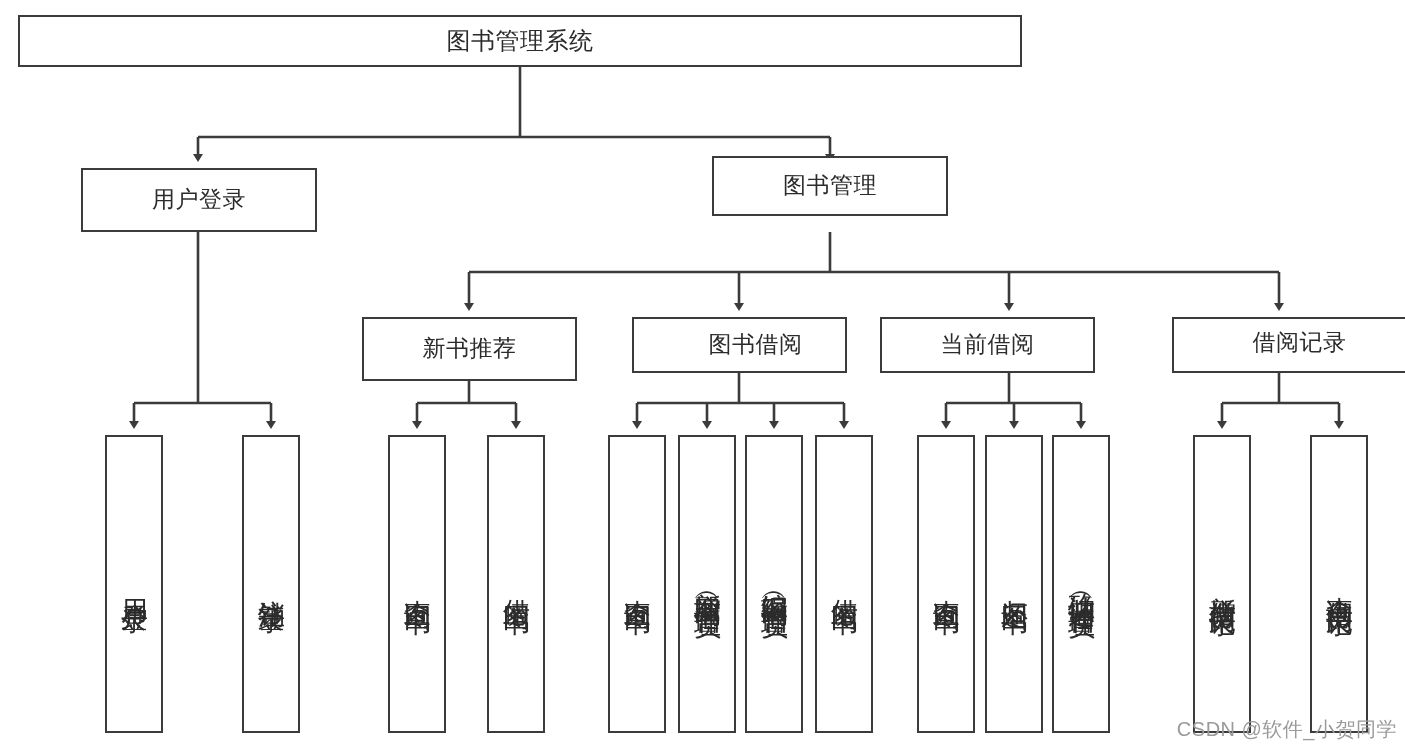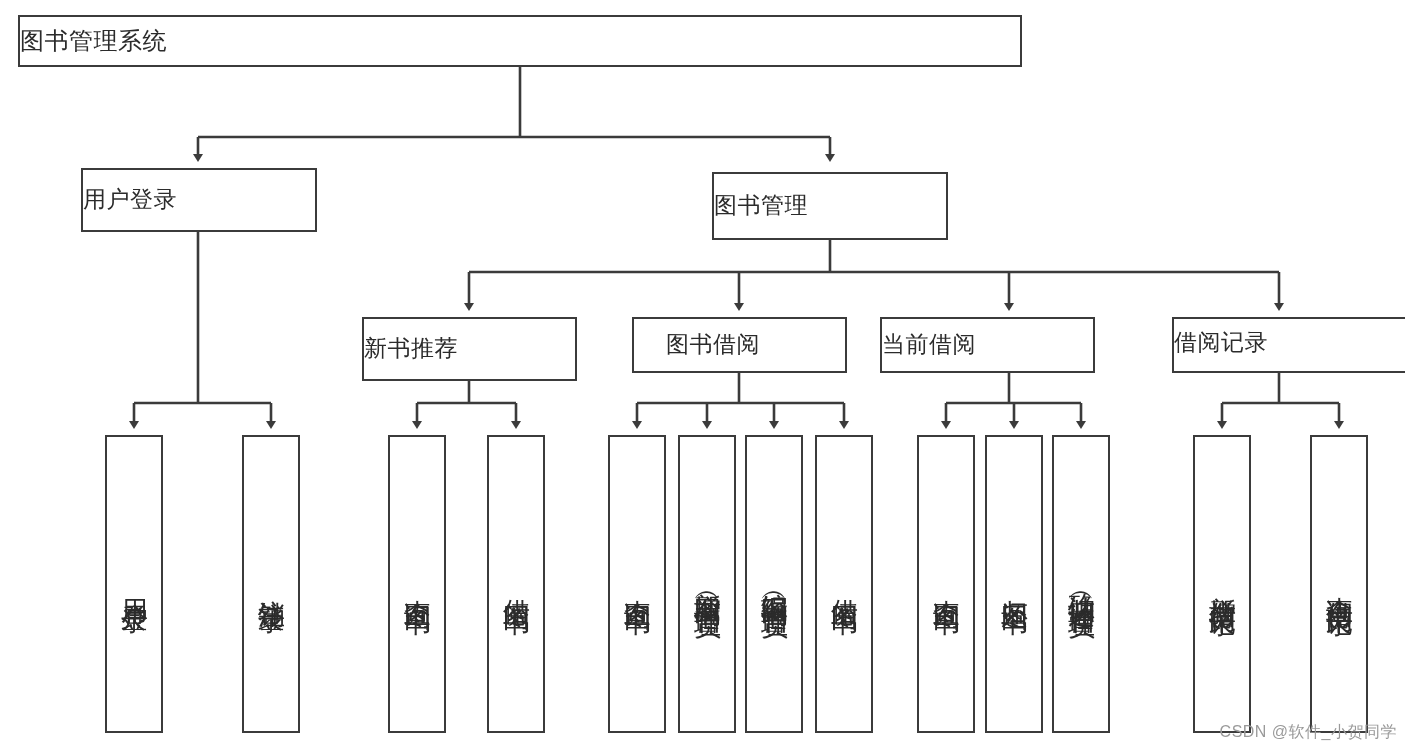--- a/index.html
+++ b/index.html
@@ -25,21 +25,21 @@
     height: 747px;
     pointer-events: none;
   }
   .node {
     position: absolute;
     box-sizing: border-box;
     background: #ffffff;
     border: 2px solid #3b3b3b;
     display: flex;
     align-items: center;
-    justify-content: flex-start;
+    justify-content: center;
     color: #2b2b2b;
   }
   .node .label {
     display: block;
     text-align: center;
     line-height: 1.12;
     white-space: nowrap;
   }
   
   .node.horiz .label {
@@ -61,21 +61,21 @@
     font-size: 27px;
     line-height: 1.0;
     letter-spacing: 3px;
     white-space: nowrap;
     max-height: 100%;
   }
   .watermark {
     position: absolute;
     right: 8px;
     bottom: 4px;
-    font-size: 16px;
+    font-size: 20px;
     color: #9a9a9a;
     white-space: nowrap;
     letter-spacing: 0.5px;
   }
 </style>
 </head>
 <body>
 
 <div id="canvas">
 
@@ -129,21 +129,21 @@
     </g>
   </svg>
 
   <div class="node horiz root" style="left:18px; top:15px; width:1004px; height:52px;">
     <span class="label">图书管理系统</span>
   </div>
 
   <div class="node horiz" style="left:81px; top:168px; width:236px; height:64px;">
     <span class="label">用户登录</span>
   </div>
-  <div class="node horiz" style="left:712px; top:172px; width:236px; height:68px;">
+  <div class="node horiz" style="left:712px; top:156px; width:236px; height:60px;">
     <span class="label">图书管理</span>
   </div>
 
   <div class="node horiz" style="left:362px; top:317px; width:215px; height:64px;">
     <span class="label">新书推荐</span>
   </div>
   <div class="node horiz" style="left:632px; top:317px; width:215px; height:56px;padding-left:32px;">
     <span class="label">图书借阅</span>
   </div>
   <div class="node horiz" style="left:880px; top:317px; width:215px; height:56px;">

